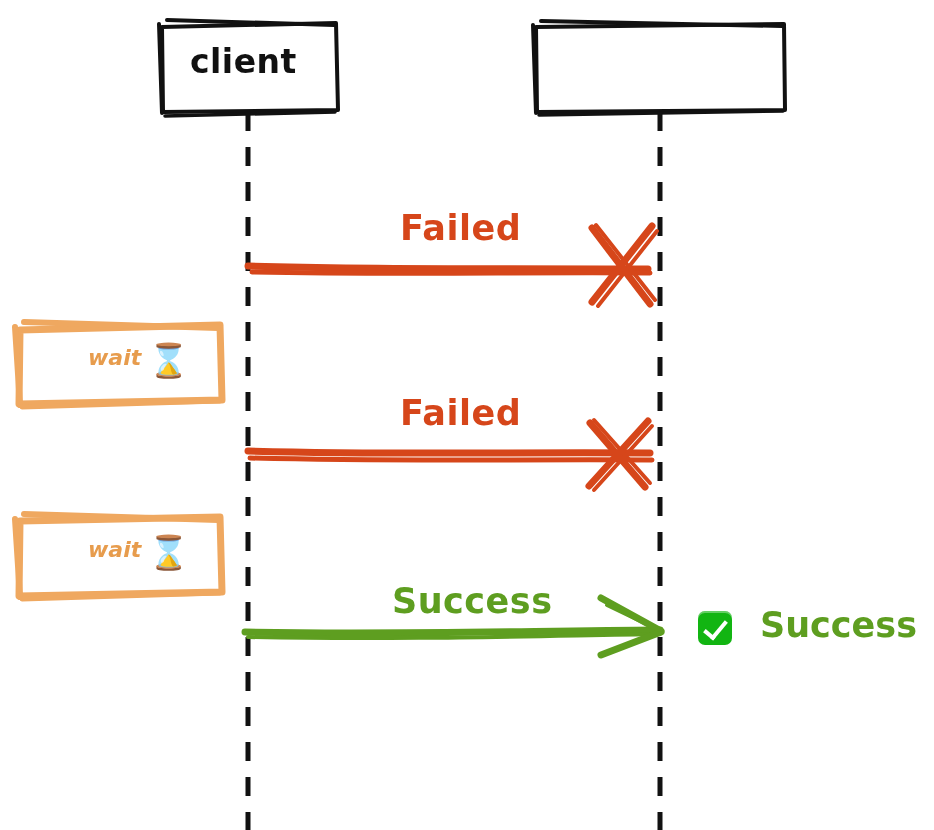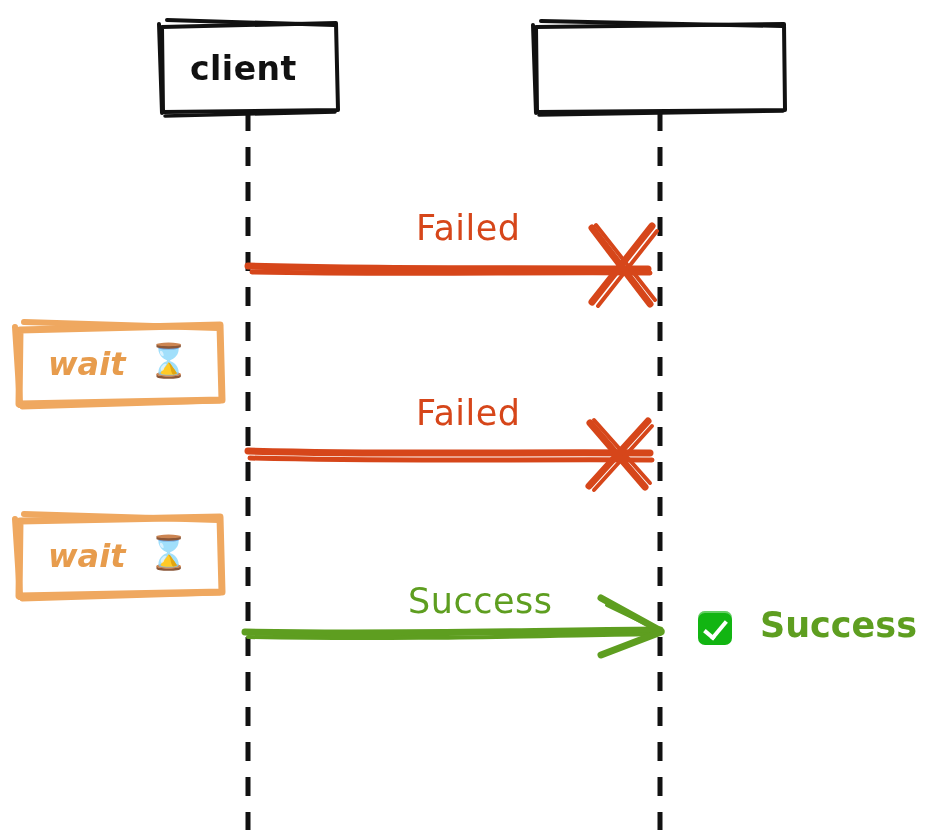--- a/index.html
+++ b/index.html
@@ -31,31 +31,31 @@
     font-family: "DejaVu Sans", sans-serif;
   }
   .participant-label {
     font-size: 33px;
     font-weight: 700;
     color: #111111;
     letter-spacing: 0.5px;
   }
   .msg-label {
     font-size: 35px;
-    font-weight: 400;
+    font-weight: 700;
     letter-spacing: 0.5px;
-    margin-left: 16px;
   }
   .msg-failed { color: #d6461a; }
   .msg-success { color: #5e9e20; }
   .note-label {
-    font-size: 32px;
+    font-size: 22px;
     font-weight: 600;
     color: #e79c4d;
     font-style: italic;
+    margin-left: 40px;
   }
   .emoji {
     position: absolute;
     font-size: 33px;
     line-height: 1;
   }
   .status-label {
     font-size: 35px;
     font-weight: 600;
     color: #5e9e20;
@@ -148,21 +148,21 @@
     </g>
 
     <g>
       <path d="M20,521 L220,517 L222,592 L19,596 Z" fill="#ffffff" stroke="#efa860" stroke-width="7" stroke-linejoin="round" stroke-linecap="round"></path>
       <path d="M24,514 L218,520" fill="none" stroke="#efa860" stroke-width="6" stroke-linecap="round"></path>
       <path d="M15,519 L20,597" fill="none" stroke="#efa860" stroke-width="6" stroke-linecap="round"></path>
       <path d="M22,599 L219,593" fill="none" stroke="#efa860" stroke-width="5" stroke-linecap="round"></path>
     </g>
   </svg>
 
-  <div class="lbl participant-label" style="left:190px; top:42px;margin-top:7px;">client</div>
+  <div class="lbl participant-label" style="left:190px; top:42px;">client</div>
 
 
   <div class="lbl msg-label msg-failed" style="left:400px; top:208px;">Failed</div>
 
   <div class="lbl msg-label msg-failed" style="left:400px; top:393px;">Failed</div>
 
   <div class="lbl msg-label msg-success" style="left:392px; top:581px;">Success</div>
 
   <div class="lbl note-label" style="left:48px; top:345px;">wait</div>
   <div class="emoji" style="left:148px; top:344px;">⌛</div>

